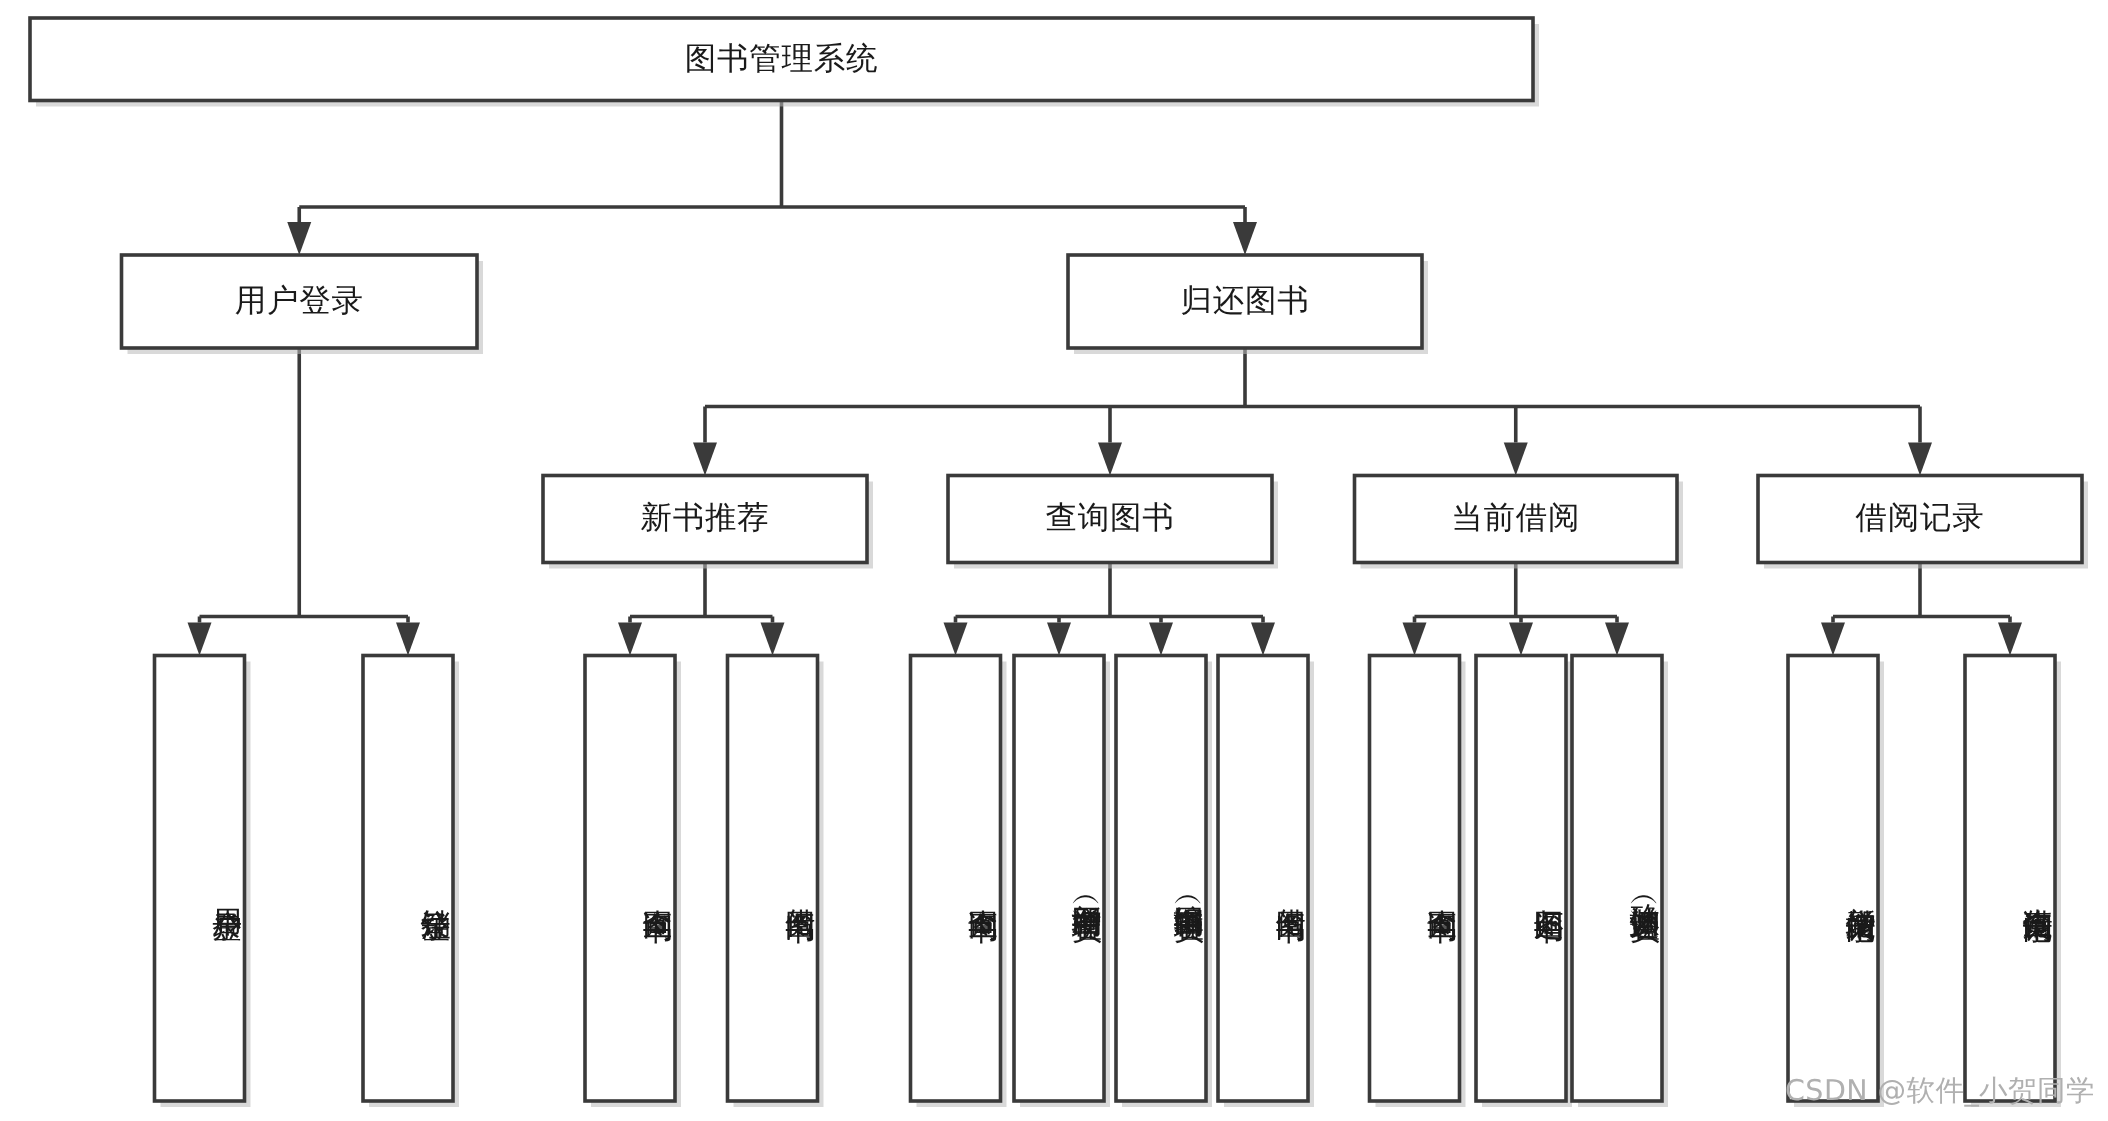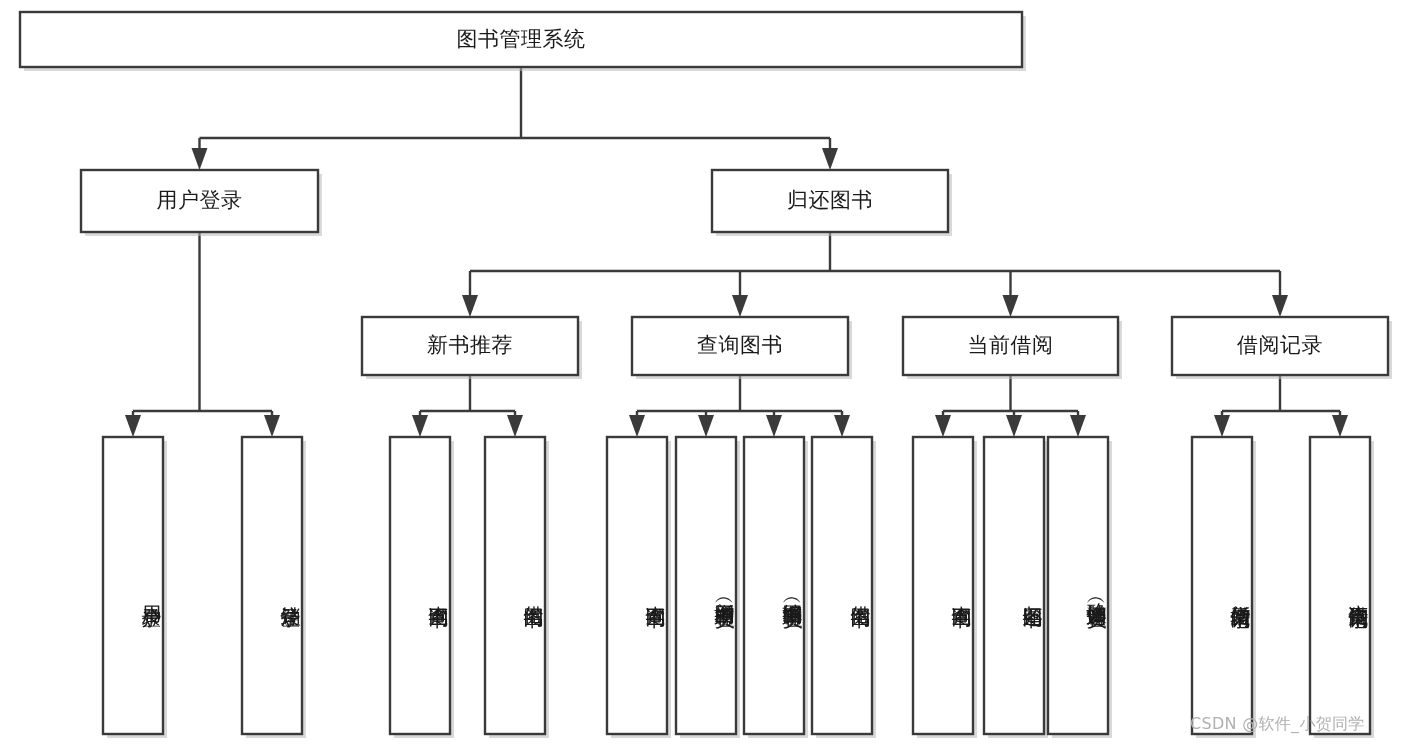--- a/index.html
+++ b/index.html
@@ -64,21 +64,21 @@
     line-height: 1.12;
     writing-mode: vertical-rl;
     text-orientation: upright;
     letter-spacing: 1px;
     pointer-events: none;
     overflow: hidden;
   }
   .watermark {
     position: absolute;
     color: #b0b0b0;
-    font-size: 16px;
+    font-size: 19px;
     white-space: nowrap;
     letter-spacing: 0.3px;
   }
 </style>
 </head>
 <body>
 
 <div id="diagram-root">
 
   <svg class="diagram-canvas" viewBox="0 0 1405 747">

